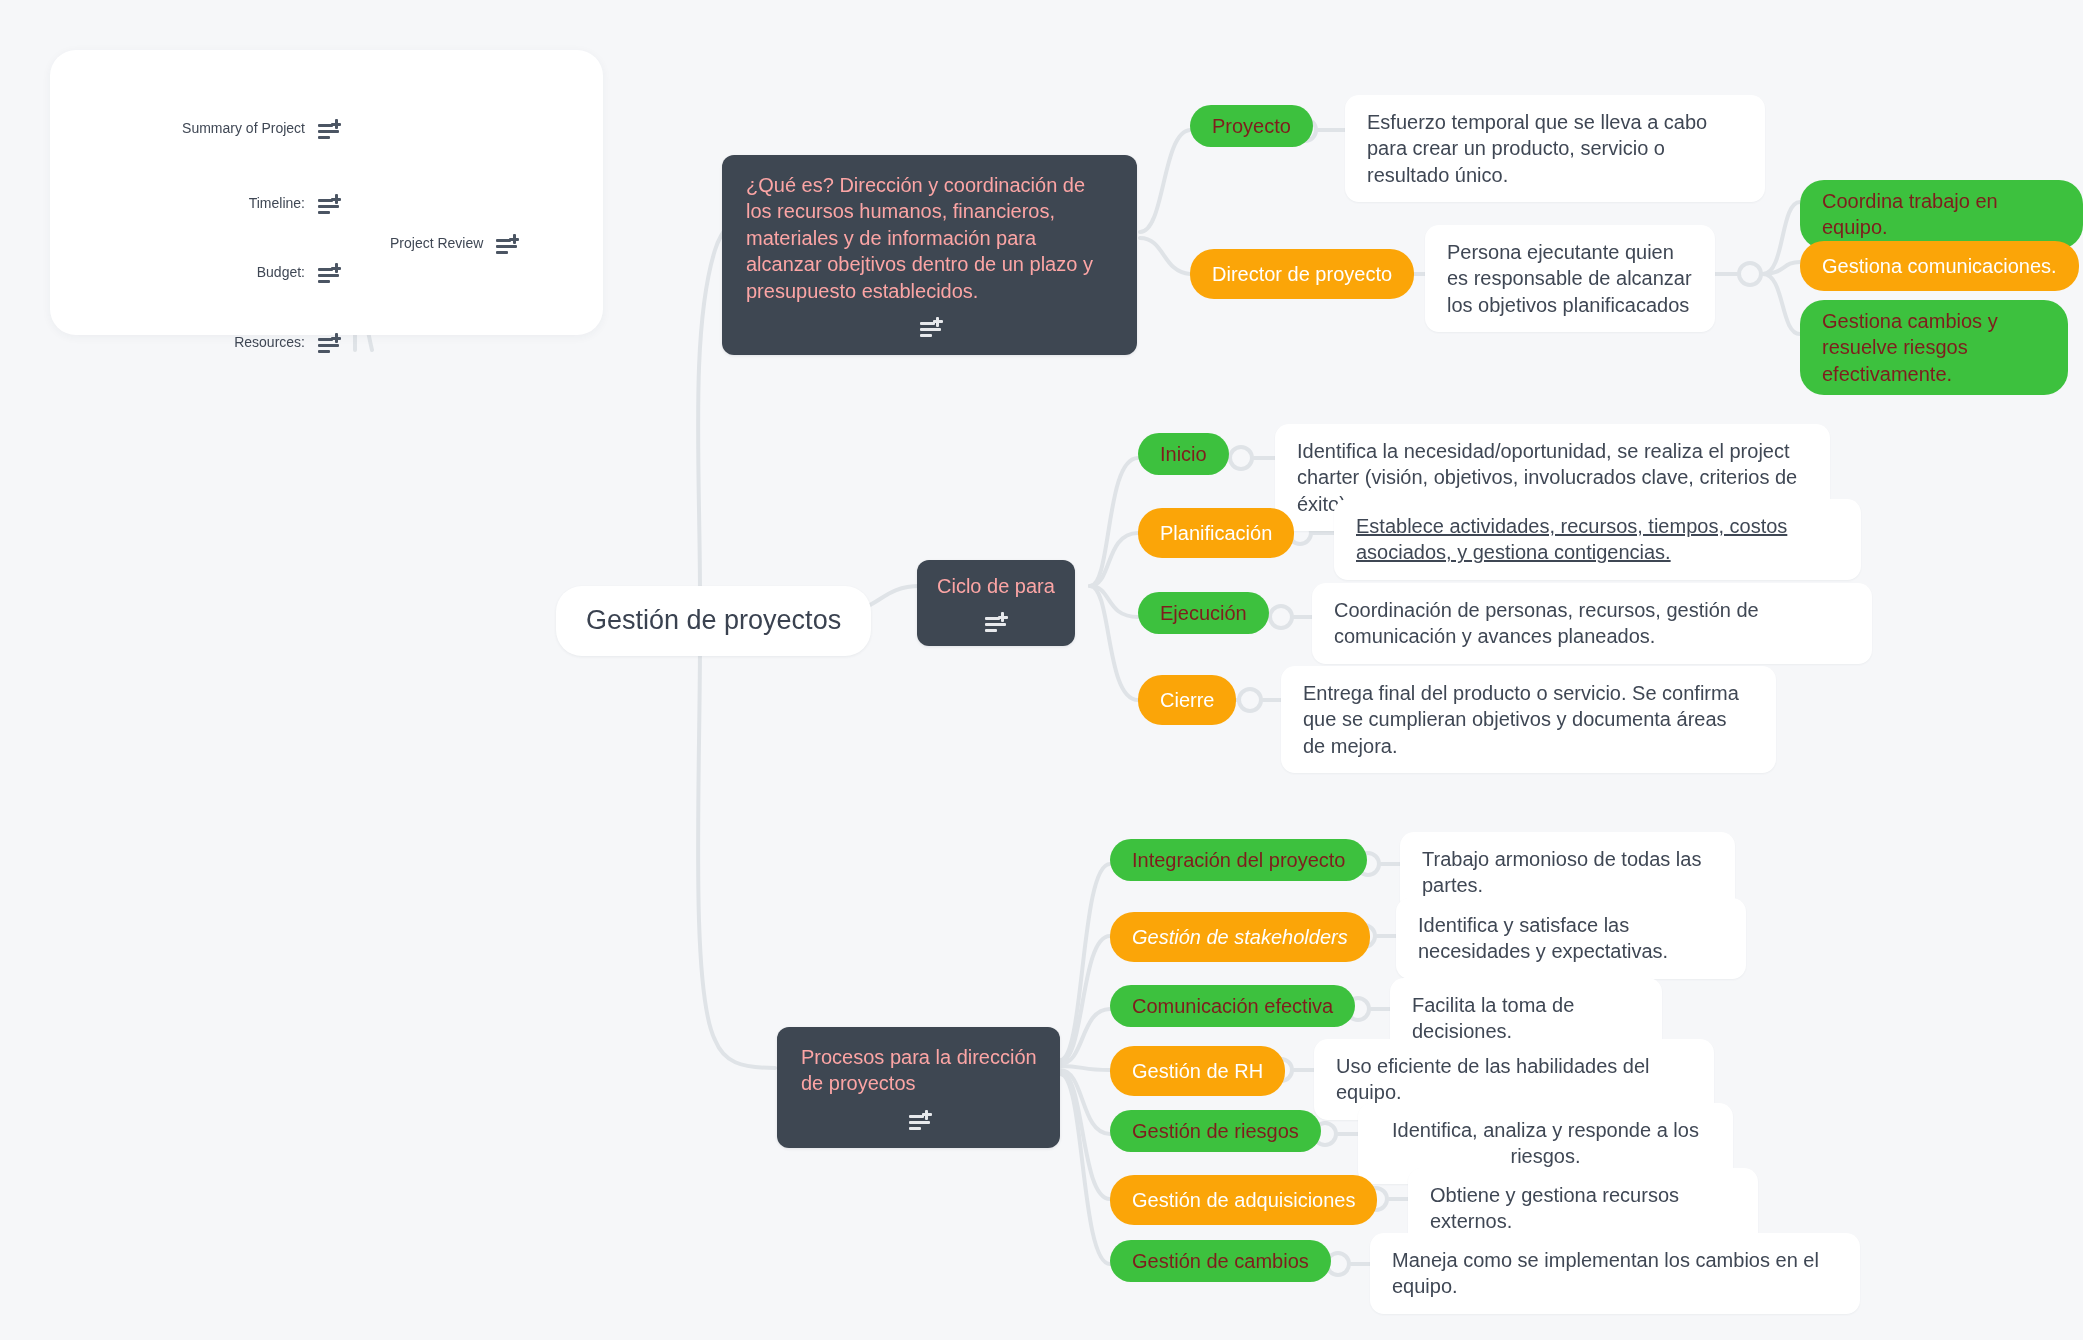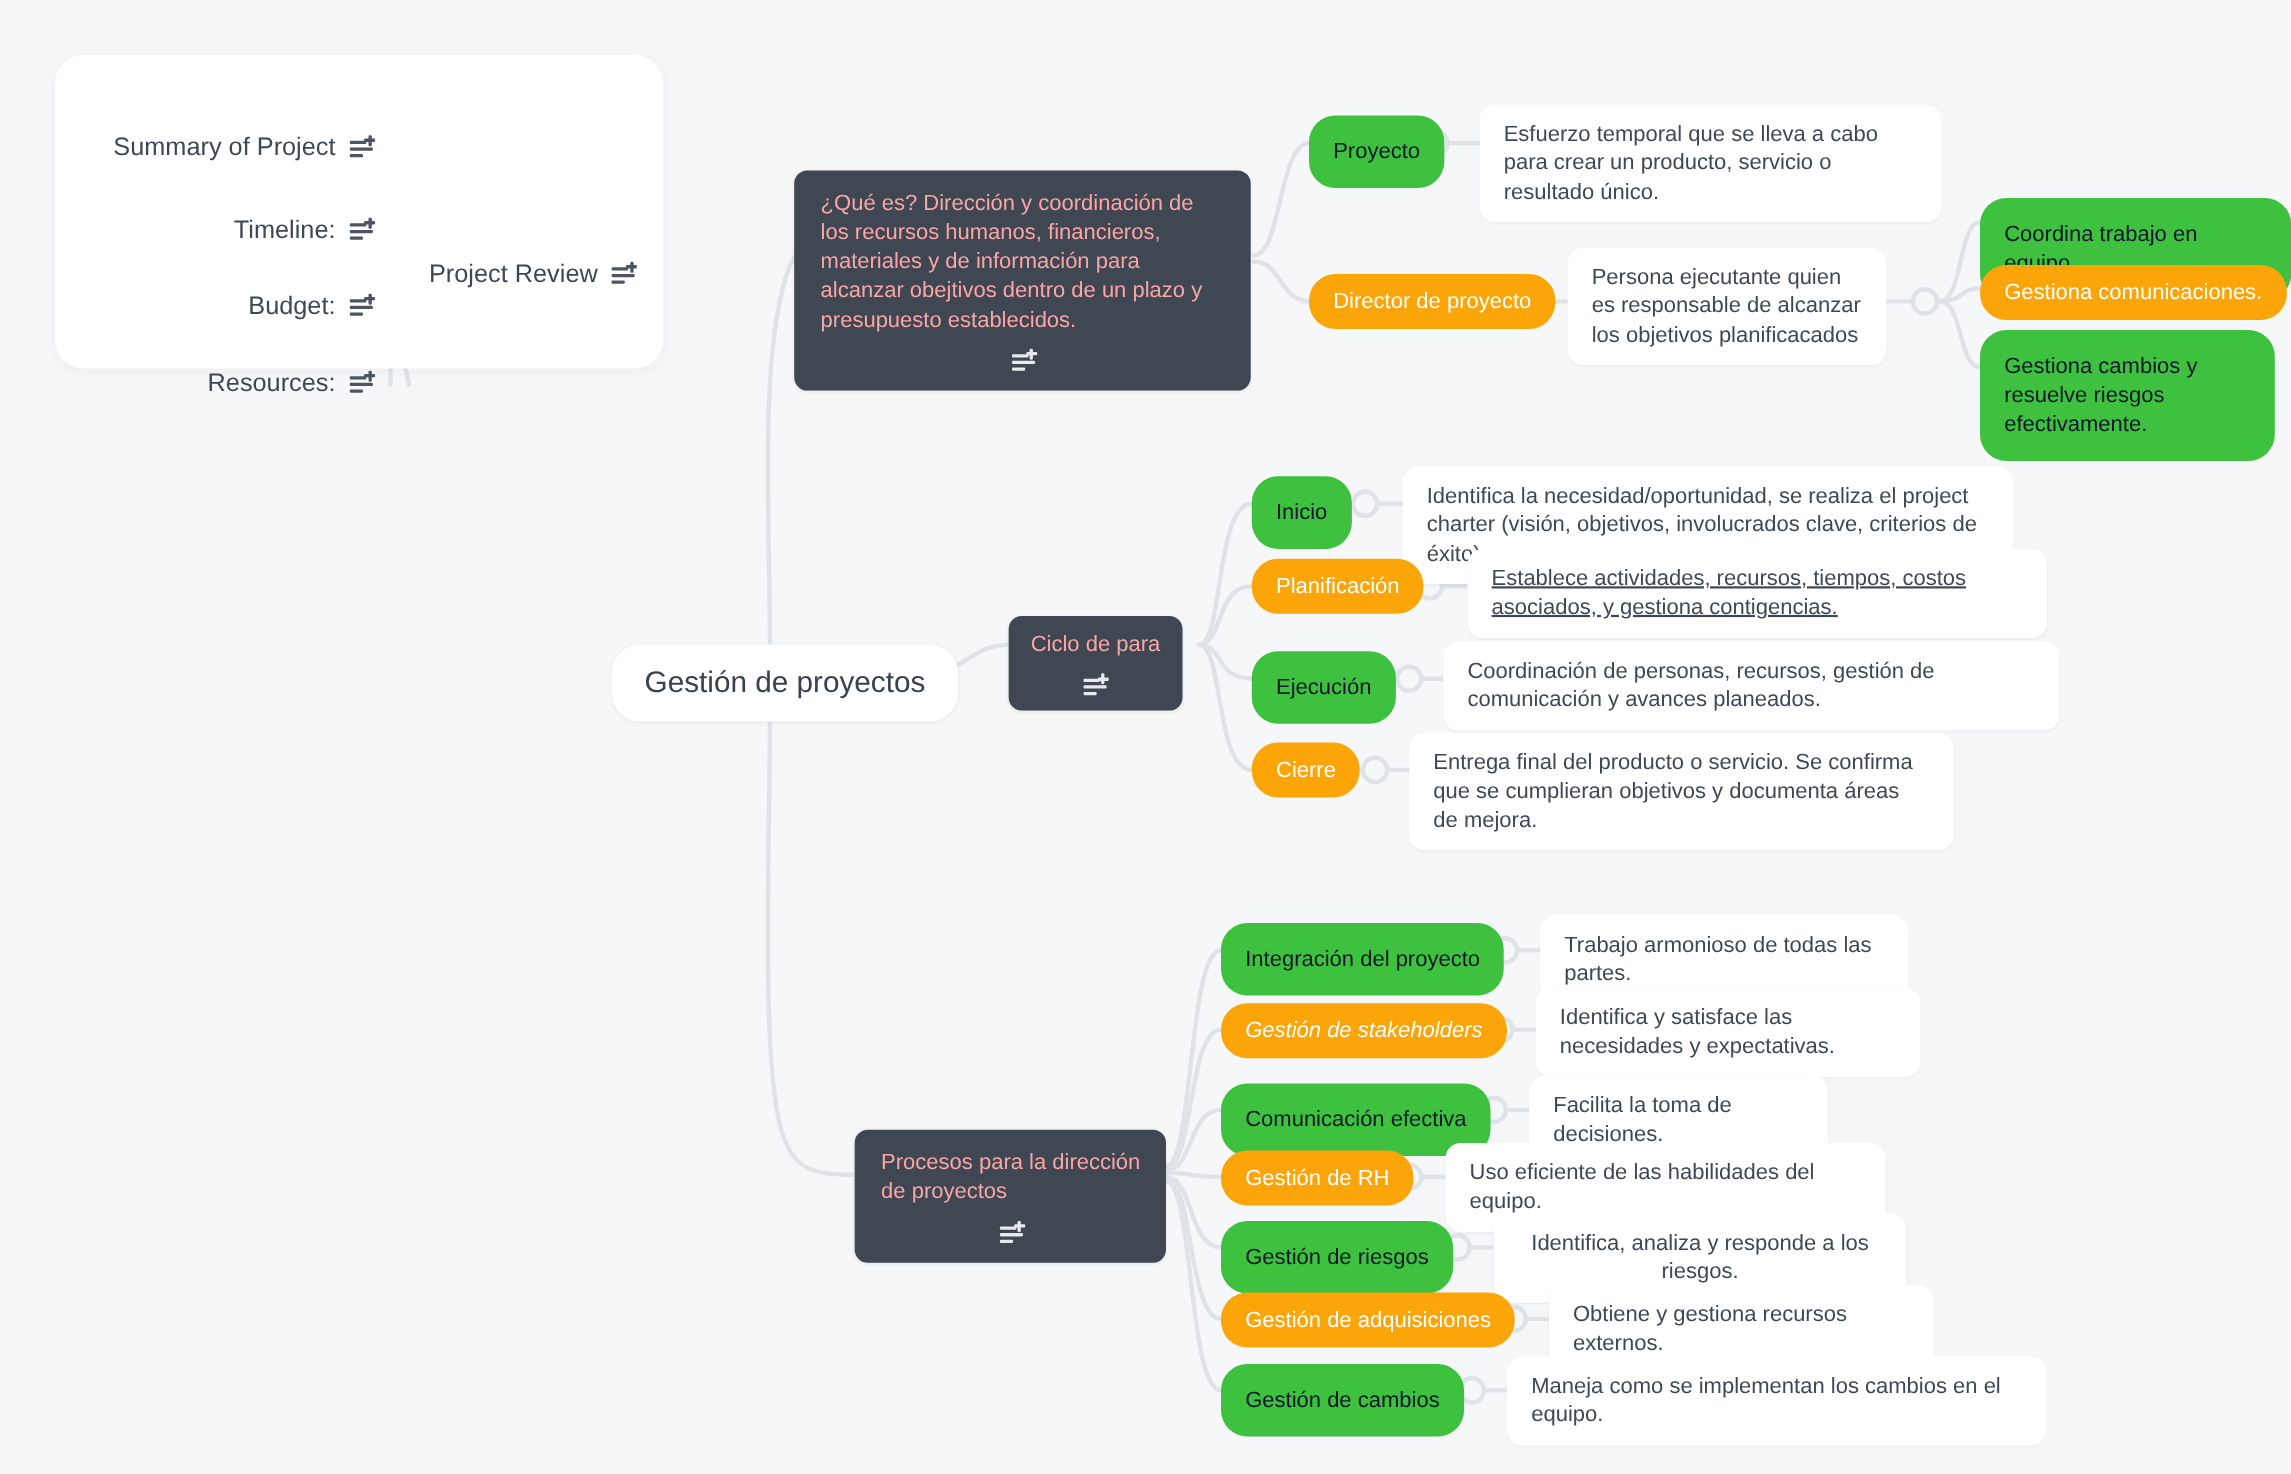--- a/index.html
+++ b/index.html
@@ -48,23 +48,23 @@
     color: #fca5a5;
     font-size: 20px;
     padding: 17px 22px 17px 24px;
     border-radius: 12px;
     box-shadow: 0 1px 3px rgba(40,50,70,.10);
     flex-direction: column;
   }
 
   .n-green {
     background: #3dc13e;
-    color: #0f172a;
+    color: #7f1d1d;
     font-size: 20px;
-    padding: 20px 22px;
+    padding: 8px 22px;
     border-radius: 24px;
   }
 
   .n-orange {
     background: #fba508;
     color: #ffffff;
     font-size: 20px;
     padding: 12px 22px;
     border-radius: 24px;
   }
@@ -75,24 +75,24 @@
     font-size: 20px;
     padding: 14px 22px;
     border-radius: 14px;
     box-shadow: 0 1px 2px rgba(40,50,70,.05);
   }
 
   
   .n-plain {
     position: absolute;
     display: flex;
-    align-items: center;
+    align-items: flex-start;
     gap: 13px;
     color: #3f4754;
-    font-size: 23px;
+    font-size: 14px;
     background: transparent;
   }
   .n-plain.right-align { justify-content: flex-end; }
 
   
   #panel {
     position: absolute;
     left: 50px; top: 50px;
     width: 553px; height: 285px;
     background: #ffffff;

